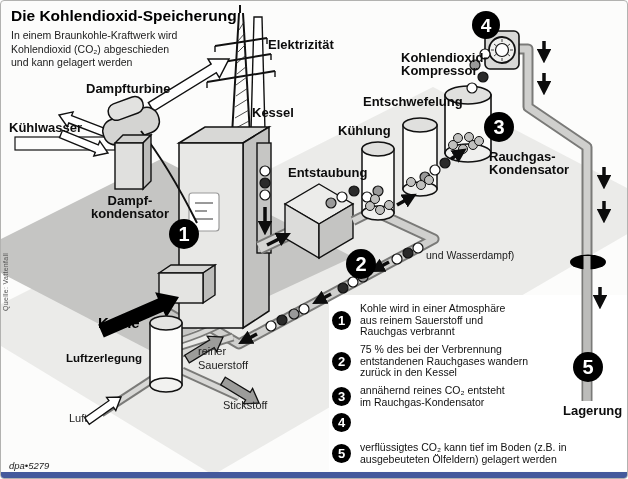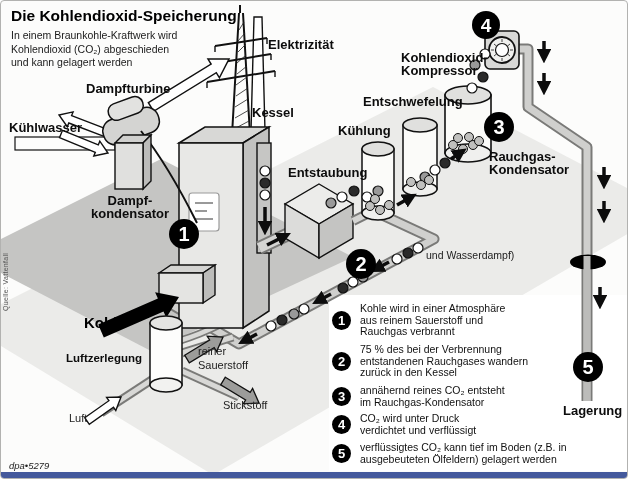--- a/index.html
+++ b/index.html
@@ -266,21 +266,21 @@
   <span style="display:block">Kohlendioxid-</span>
   <span style="display:block">Kompressor</span>
 </div>
 <div class="lbl" style="left:488px;top:150px">
   <span style="display:block">Rauchgas-</span>
   <span style="display:block">Kondensator</span>
 </div>
 <div class="lbl-r" style="left:425px;top:248px">
   <span style="display:block">und Wasserdampf)</span>
 </div>
-<div class="lbl-big" style="left:83px;top:313px">Kohle</div>
+<div class="lbl-big" style="left:97px;top:313px">Kohle</div>
 <div class="lbl" style="left:65px;top:351px;font-size:11.5px">Luftzerlegung</div>
 <div class="lbl-r" style="left:197px;top:344px;font-size:11px">
   <span style="display:block">reiner</span>
   <span style="display:block">Sauerstoff</span>
 </div>
 <div class="lbl-r" style="left:222px;top:398px;font-size:11px">Stickstoff</div>
 <div class="lbl-r" style="left:68px;top:411px;font-size:11px">Luft</div>
 <div class="lbl" style="left:562px;top:404px">Lagerung</div>
 
 <div class="step" style="top:302px">
@@ -301,24 +301,20 @@
 </div>
 <div class="step" style="top:384px">
   <span class="stepbadge">3</span>
   <span class="steptext">
     <span class="sline">annähernd reines CO₂ entsteht</span>
     <span class="sline">im Rauchgas-Kondensator</span>
   </span>
 </div>
 <div class="step" style="top:412px">
   <span class="stepbadge">4</span>
-  <span class="steptext">
-    <span class="sline">CO₂ wird unter Druck</span>
-    <span class="sline">verdichtet und verflüssigt</span>
-  </span>
 </div>
 <div class="step" style="top:441px">
   <span class="stepbadge">5</span>
   <span class="steptext">
     <span class="sline">verflüssigtes CO₂ kann tief im Boden (z.B. in</span>
     <span class="sline">ausgebeuteten Ölfeldern) gelagert werden</span>
   </span>
 </div>
 
 <div class="vsource">Quelle: Vattenfall</div>

